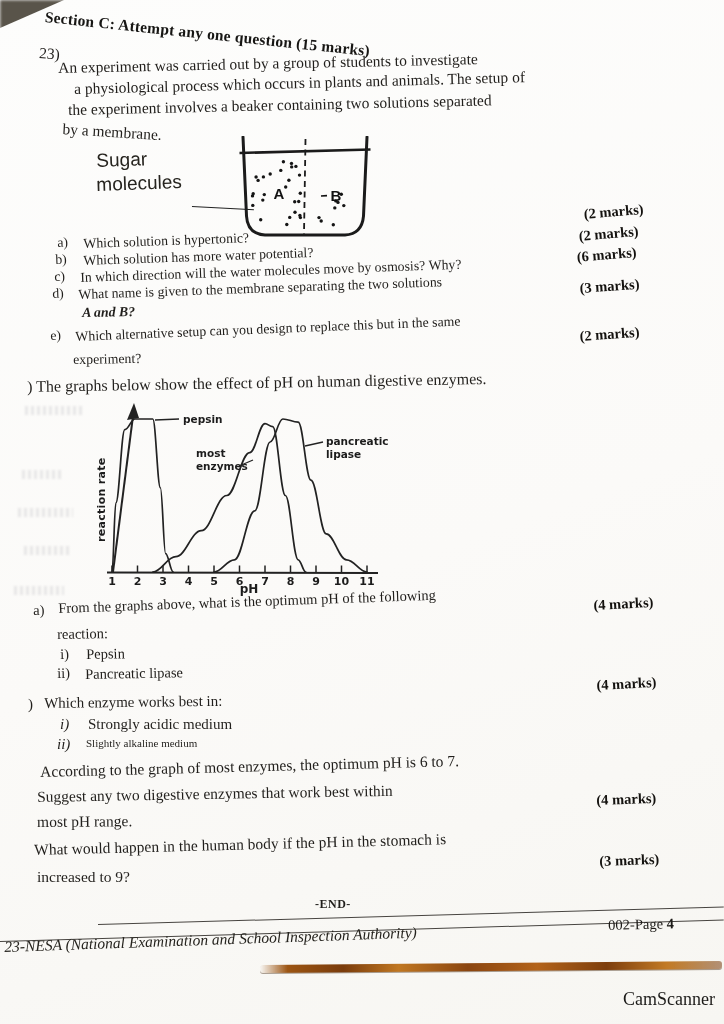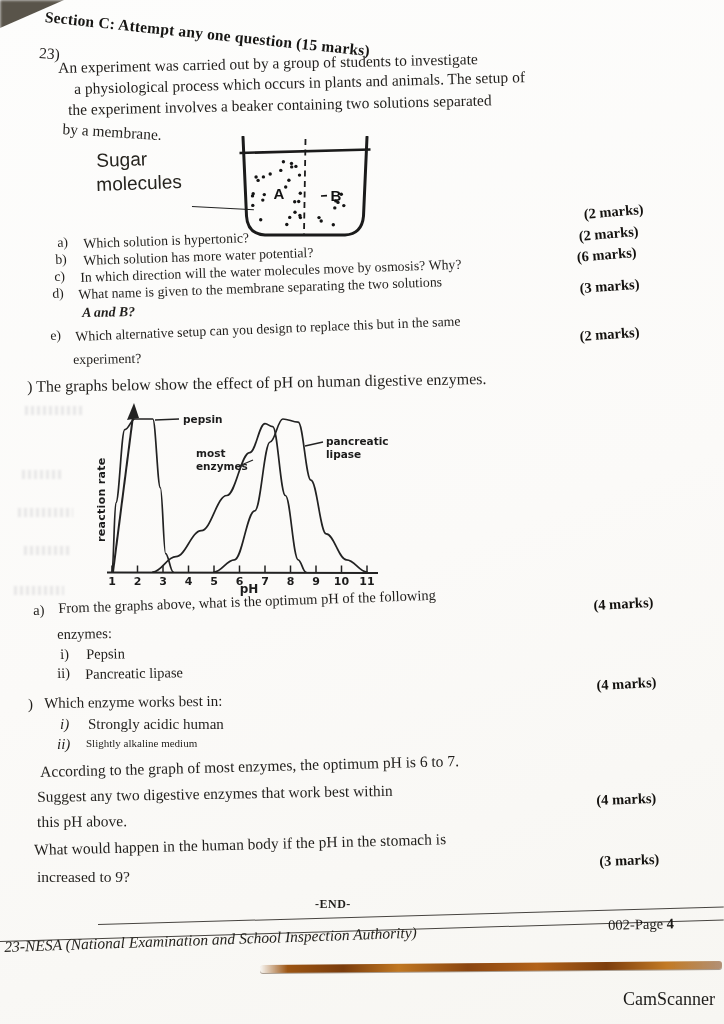--- a/index.html
+++ b/index.html
@@ -171,38 +171,38 @@
     <text class="gl" x="104" y="67" style="font-size:10.5px">most</text>
     <text class="gl" x="104" y="80" style="font-size:10.5px">enzymes</text>
     <line class="ptr" x1="147" y1="76" x2="161" y2="70"></line>
     <line class="ptr" x1="213" y1="56" x2="231" y2="52"></line>
     <text class="gl" x="234" y="55" style="font-size:10.5px">pancreatic</text>
     <text class="gl" x="234" y="68" style="font-size:10.5px">lipase</text>
   </svg>
 
   <div class="t q" style="left:33px;top:602px;font-size:14.5px;transform:rotate(-1deg);">a)</div>
   <div class="t q" style="left:58px;top:600px;font-size:14.5px;transform:rotate(-2deg);">From the graphs above, what is the optimum pH of the following</div>
-  <div class="t q" style="left:57px;top:626px;font-size:14.5px;transform:rotate(-1deg);">enzymes:</div>
+  <div class="t q" style="left:57px;top:626px;font-size:14.5px;transform:rotate(-1deg);">reaction:</div>
   <div class="t q" style="left:60px;top:646px;font-size:14.5px;transform:rotate(-1deg);">i)</div>
   <div class="t q" style="left:86px;top:646px;font-size:14.5px;transform:rotate(-1deg);">Pepsin</div>
   <div class="t q" style="left:57px;top:665px;font-size:14.5px;transform:rotate(-1deg);">ii)</div>
   <div class="t q" style="left:85px;top:666px;font-size:14.5px;transform:rotate(-1deg);">Pancreatic lipase</div>
   <div class="t marks" style="left:593px;top:597px;transform:rotate(-3deg);">(4 marks)</div>
 
   <div class="t q" style="left:28px;top:696px;font-size:15px;">)</div>
   <div class="t q" style="left:44px;top:695px;font-size:15px;transform:rotate(-.7deg);">Which enzyme works best in:</div>
   <div class="t q i" style="left:60px;top:716px;font-size:15px;">i)</div>
-  <div class="t q" style="left:88px;top:716px;font-size:15px;">Strongly acidic human</div>
+  <div class="t q" style="left:88px;top:716px;font-size:15px;">Strongly acidic medium</div>
   <div class="t q i" style="left:57px;top:736px;font-size:15px;">ii)</div>
   <div class="t q" style="left:86px;top:737px;font-size:11px;">Slightly alkaline medium</div>
   <div class="t marks" style="left:596px;top:677px;transform:rotate(-3deg);">(4 marks)</div>
 
   <div class="t" style="left:40px;top:763px;font-size:15.5px;transform:rotate(-1.5deg);">According to the graph of most enzymes, the optimum pH is 6 to 7.</div>
   <div class="t" style="left:37px;top:788px;font-size:15.5px;transform:rotate(-1deg);">Suggest any two digestive enzymes that work best within</div>
-  <div class="t" style="left:37px;top:813px;font-size:15.5px;transform:rotate(-.5deg);">this pH above.</div>
+  <div class="t" style="left:37px;top:813px;font-size:15.5px;transform:rotate(-.5deg);">most pH range.</div>
   <div class="t marks" style="left:596px;top:792px;transform:rotate(-2deg);">(4 marks)</div>
 
   <div class="t" style="left:34px;top:841px;font-size:15.5px;transform:rotate(-1.5deg);">What would happen in the human body if the pH in the stomach is</div>
   <div class="t" style="left:37px;top:868px;font-size:15.5px;">increased to 9?</div>
   <div class="t marks" style="left:599px;top:853px;transform:rotate(-2deg);">(3 marks)</div>
 
   <div class="t end" style="left:315px;top:897px;">-END-</div>
   <div class="rule" style="left:98px;top:924px;width:626px;transform:rotate(-1.6deg);"></div>
   <div class="rule" style="left:0px;top:941px;width:724px;transform:rotate(-1.7deg);"></div>
   <div class="t foot" style="left:4px;top:938px;transform:rotate(-2deg);">23-NESA (National Examination and School Inspection Authority)</div>

